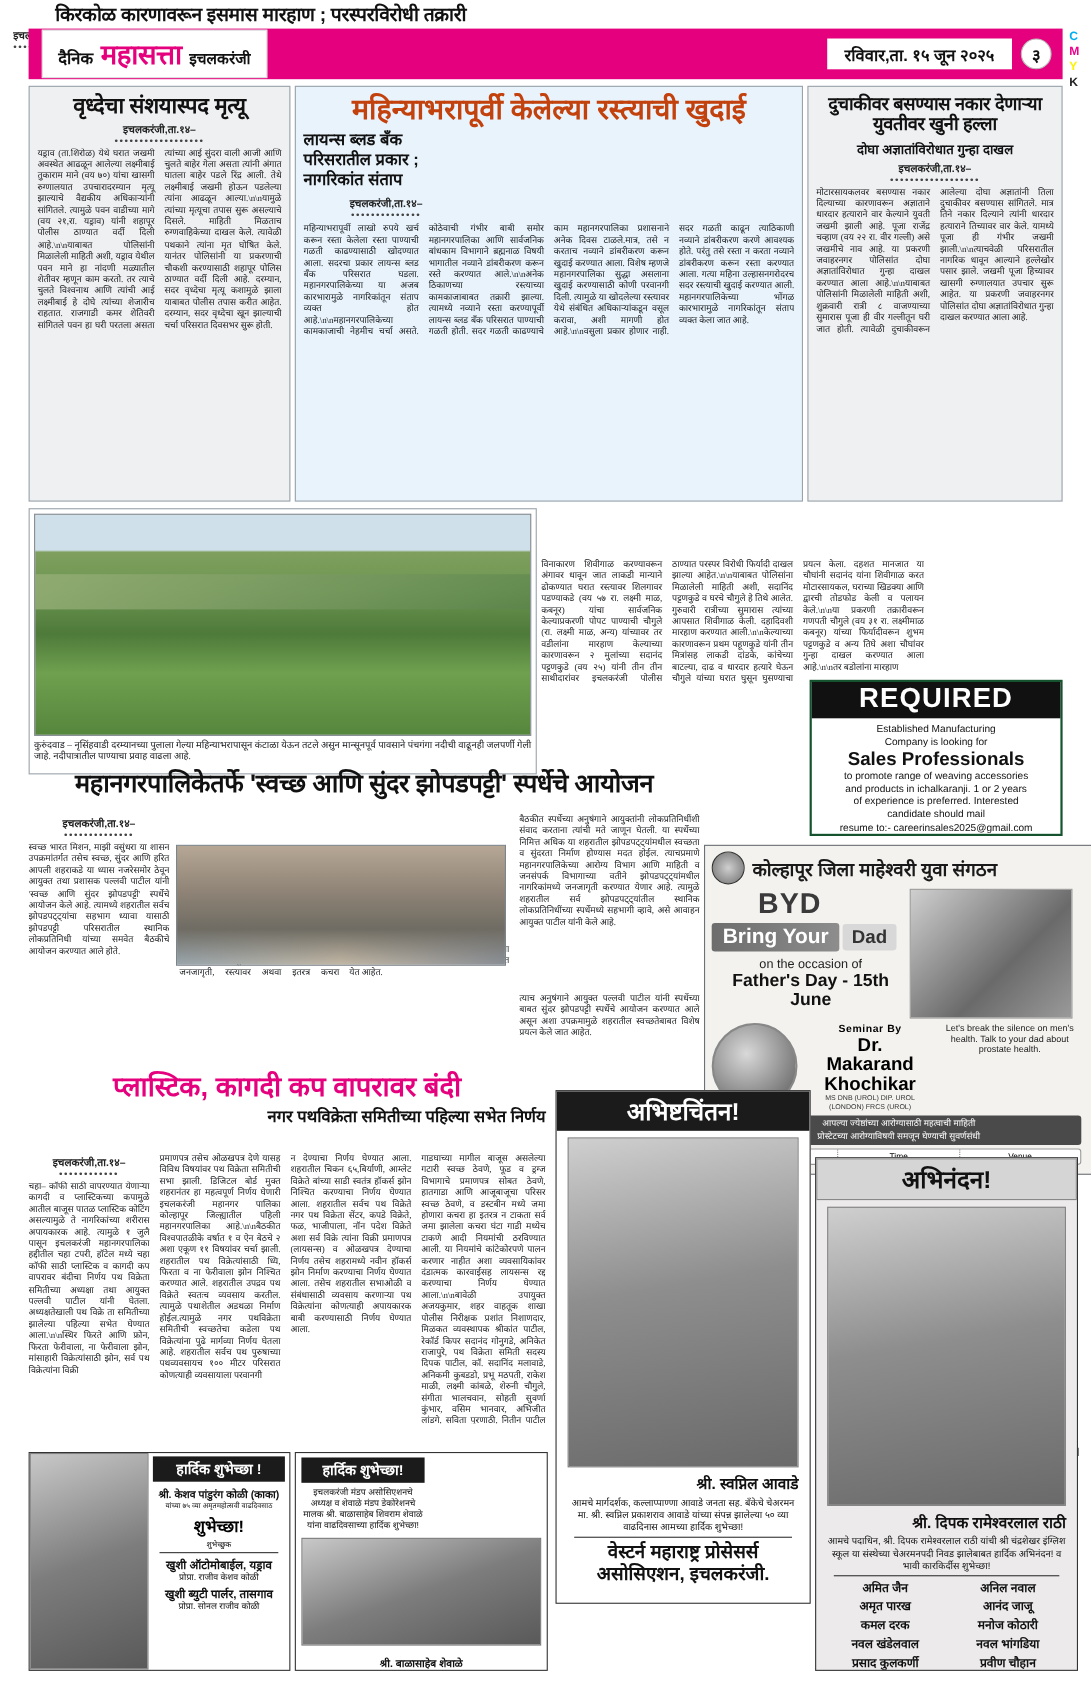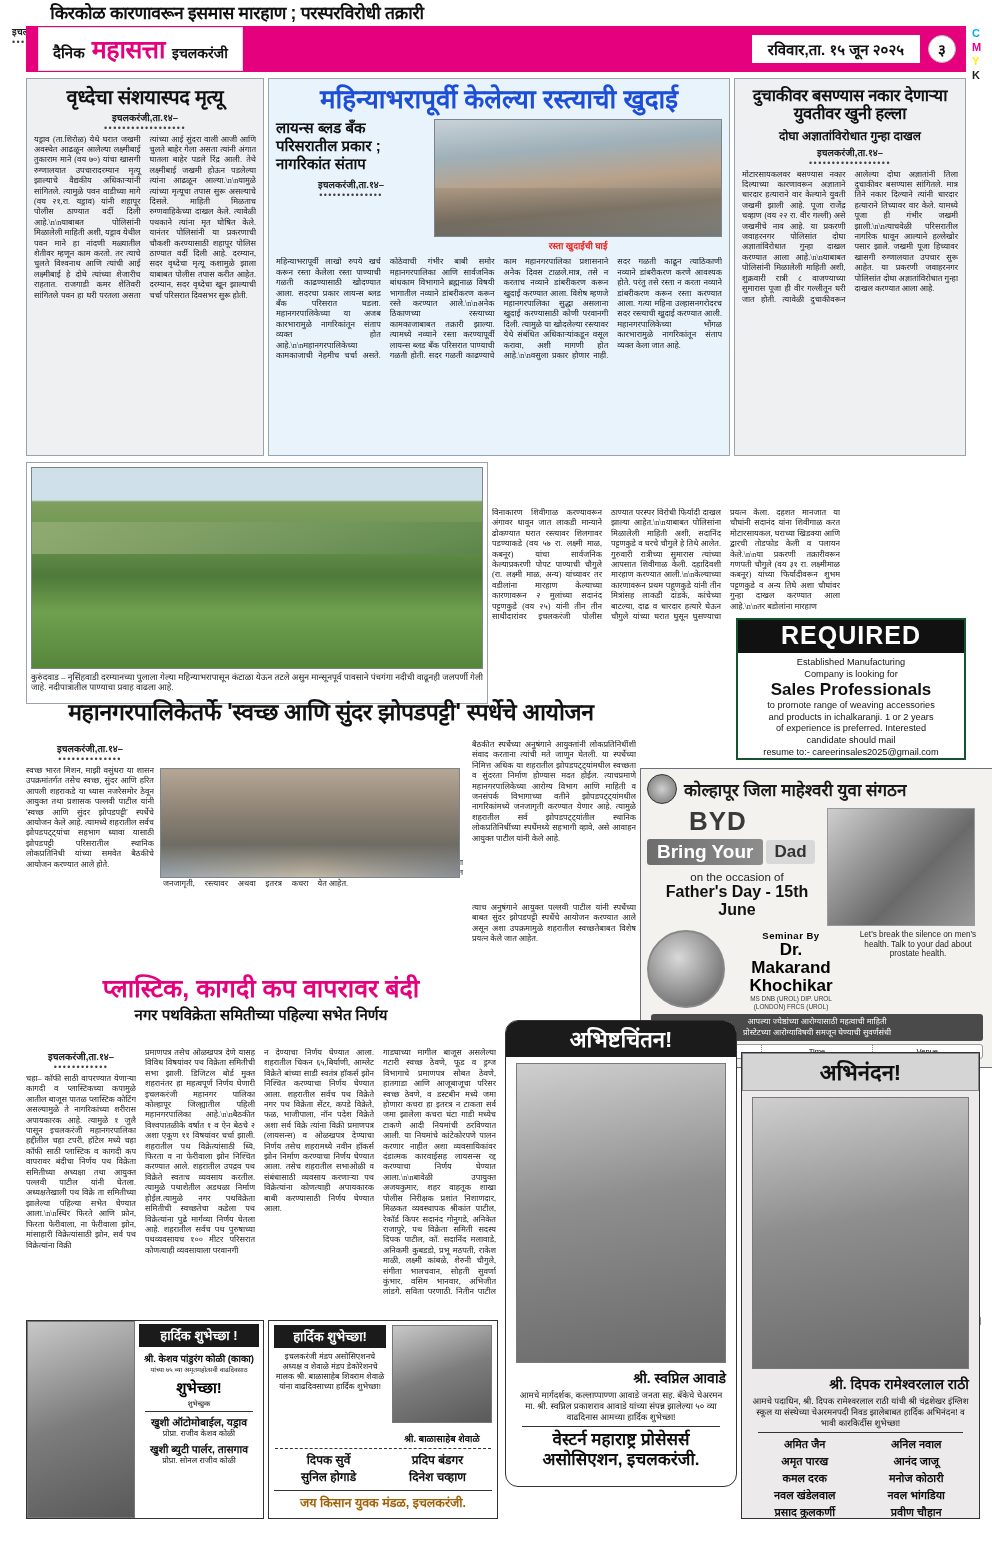--- a/index.html
+++ b/index.html
@@ -36,21 +36,21 @@
   .cmyk { position:absolute; right:4px; top:26px; width:16px; font-size:11px; font-weight:bold; line-height:14px; }
   .cmyk .c { color:#00aeef; } .cmyk .m { color:#ec008c; } .cmyk .y { color:#fff200; } .cmyk .k { color:#222; }
   .cmyk2 { position:absolute; right:4px; top:1300px; width:16px; font-size:11px; font-weight:bold; line-height:14px; }
 
   
   .box { position:absolute; border:1px solid #9aa3ab; }
   .hl-black {
     font-weight:bold; color:#111; text-align:center; line-height:1.08;
     letter-spacing:-0.3px;
   }
-  .hl-red { font-weight:bold; color:#1d4ed8; text-align:center; line-height:1.05; }
+  .hl-red { font-weight:bold; color:#c2410c; text-align:center; line-height:1.05; }
   .hl-mag { font-weight:bold; color:#e5007d; text-align:center; line-height:1.05; }
   .dateline { text-align:center; font-size:9.5px; font-weight:bold; color:#222; margin-top:2px; }
   .dots { text-align:center; font-size:9px; color:#444; letter-spacing:1.4px; line-height:6px; margin-top:1px;}
   .body-col {
     font-size:8.1px; line-height:10.4px; color:#17191c; text-align:justify;
     font-family:"Liberation Serif","DejaVu Serif",serif;
     hyphens:auto; overflow:hidden;
   }
   .cols2 { column-count:2; column-gap:9px; }
   .cols3 { column-count:3; column-gap:9px; }
@@ -132,21 +132,21 @@
             border:1px solid #999; }
   .fd-tag { font-size:8.2px; text-align:center; line-height:9.6px; color:#222; }
   .fd-bar { background:#4a4a4a; color:#fff; font-size:8px; text-align:center; line-height:10.5px; padding:3px 4px; border-radius:3px; }
   .fd-dtv { display:flex; border:1px solid #999; border-radius:3px; background:#fff; }
   .fd-dtv > div { flex:1; text-align:center; font-size:7.6px; padding:2px 1px; border-right:1px dotted #888; }
   .fd-dtv > div:last-child { border-right:none; }
 
   
   #pbhead { position:absolute; left:26px; top:975px; width:470px; }
   #pbhead .hl-mag { font-size:25px; }
-  #pbsub { font-size:15px; font-weight:bold; text-align:center; color:#111; margin-top:3px; }
+  #pbsub { font-size:15px; font-weight:bold; text-align:right; color:#111; margin-top:3px; }
   #pbbody { position:absolute; left:26px; top:1048px; width:470px; height:250px; }
 
   
   .cbox { position:absolute; border:1.5px solid #333; background:#fff; overflow:hidden; }
   .cbanner-dark { background:#1b1b1b; color:#fff; font-size:22px; font-weight:bold; text-align:center; padding:2px 0 4px 0; }
   .cbanner-light { background:#d5d5d5; color:#111; font-size:22px; font-weight:bold; text-align:center; padding:2px 0 4px 0; border:1px solid #888;}
   .cportrait { background:linear-gradient(170deg,#cfcfcf,#8e8e8e 45%,#6a6a6a); border:1px solid #7a7a7a; }
   .cname { font-size:14px; font-weight:bold; text-align:right; color:#111; }
   .ctext { font-size:8.6px; text-align:center; line-height:11px; color:#111; }
   .cfooter { font-size:17px; font-weight:bold; text-align:center; color:#111; line-height:20px; }
@@ -198,24 +198,20 @@
     <div class="body-col cols2" style="margin-top:4px; height:310px;">यड्राव (ता.शिरोळ) येथे घरात जखमी अवस्थेत आढळून आलेल्या लक्ष्मीबाई तुकाराम माने (वय ७०) यांचा खासगी रुग्णालयात उपचारादरम्यान मृत्यू झाल्याचे वैद्यकीय अधिकाऱ्यांनी सांगितले. त्यामुळे पवन वाडीच्या मागे (वय २१,रा. यड्राव) यांनी शहापूर पोलीस ठाण्यात वर्दी दिली आहे.\n\nयाबाबत पोलिसांनी मिळालेली माहिती अशी, यड्राव येथील पवन माने हा नांदणी मळ्यातील शेतीवर म्हणून काम करतो. तर त्याचे चुलते विश्वनाथ आणि त्यांची आई लक्ष्मीबाई हे दोघे त्यांच्या शेजारीच राहतात. राजगाडी कमर शेतिवरी सांगितले पवन हा घरी परतला असता त्यांच्या आई सुंदरा वाली आजी आणि चुलते बाहेर गेला असता त्यांनी अंगात घातला बाहेर पडले रिंद्र आली. तेथे लक्ष्मीबाई जखमी होऊन पडलेल्या त्यांना आढळून आल्या.\n\nयामुळे त्यांच्या मृत्यूचा तपास सुरू असल्याचे दिसले. माहिती मिळताच रुग्णवाहिकेच्या दाखल केले. त्यावेळी पथकाने त्यांना मृत घोषित केले. यानंतर पोलिसांनी या प्रकरणाची चौकशी करण्यासाठी शहापूर पोलिस ठाण्यात वर्दी दिली आहे. दरम्यान, सदर वृध्देचा मृत्यू कशामुळे झाला याबाबत पोलीस तपास करीत आहेत. दरम्यान, सदर वृध्देचा खून झाल्याची चर्चा परिसरात दिवसभर सुरू होती.</div>
   </div>
 
   <div class="box" id="story2">
     <div class="hl-red">महिन्याभरापूर्वी केलेल्या रस्त्याची खुदाई</div>
     <div style="display:flex; gap:8px; margin-top:6px;">
       <div style="width:150px;">
         <div class="sub2">लायन्स ब्लड बँक परिसरातील प्रकार ; नागरिकांत संताप</div>
         <div class="dateline" style="text-align:center; margin-top:5px;">इचलकरंजी,ता.१४–</div>
         <div class="dots">••••••••••••••</div>
-      </div>
-      <div style="flex:1;">
-        <div class="photo" style="height:118px;"></div>
-        <div class="caption">रस्ता खुदाईची घाई</div>
       </div>
     </div>
     <div class="body-col cols4" style="margin-top:5px; height:200px;">महिन्याभरापूर्वी लाखो रुपये खर्च करून रस्ता केलेला रस्ता पाण्याची गळती काढण्यासाठी खोदण्यात आला. सदरचा प्रकार लायन्स ब्लड बँक परिसरात घडला. महानगरपालिकेच्या या अजब कारभारामुळे नागरिकांतून संताप व्यक्त होत आहे.\n\nमहानगरपालिकेच्या कामकाजाची नेहमीच चर्चा असते. कोठेवाची गंभीर बाबी समोर महानगरपालिका आणि सार्वजनिक बांधकाम विभागाने ब्रह्मनाळ विषयी भागातील नव्याने डांबरीकरण करून रस्ते करण्यात आले.\n\nअनेक ठिकाणच्या रस्त्याच्या कामकाजाबाबत तक्रारी झाल्या. त्यामध्ये नव्याने रस्ता करण्यापूर्वी लायन्स ब्लड बँक परिसरात पाण्याची गळती होती. सदर गळती काढण्याचे काम महानगरपालिका प्रशासनाने अनेक दिवस टाळले.मात्र, तसे न करताच नव्याने डांबरीकरण करून खुदाई करण्यात आला. विशेष म्हणजे महानगरपालिका सुद्धा असलाना खुदाई करण्यासाठी कोणी परवानगी दिली. त्यामुळे या खोदलेल्या रस्त्यावर येथे संबंधित अधिकाऱ्यांकडून वसूल करावा, अशी मागणी होत आहे.\n\nवसुला प्रकार होणार नाही. सदर गळती काढून त्याठिकाणी नव्याने डांबरीकरण करणे आवश्यक होते. परंतु तसे रस्ता न करता नव्याने डांबरीकरण करून रस्ता करण्यात आला. गत्या महिना उल्हासनगरोदरच सदर रस्त्याची खुदाई करण्यात आली. महानगरपालिकेच्या भोंगळ कारभारामुळे नागरिकांतून संताप व्यक्त केला जात आहे.</div>
   </div>
 
   <div class="box" id="story3">
     <div class="hl-black">दुचाकीवर बसण्यास नकार देणाऱ्या युवतीवर खुनी हल्ला</div>
     <div class="sub3">दोघा अज्ञातांविरोधात गुन्हा दाखल</div>
     <div class="dateline">इचलकरंजी,ता.१४–</div>
     <div class="dots">••••••••••••••••••</div>
@@ -341,21 +337,21 @@
         </div>
       <div style="width:110px;">
           <div class="body-col" style="height:246px;">न देण्याचा निर्णय घेण्यात आला. शहरातील चिकन ६५,बिर्याणी, आम्लेट विक्रेते बांच्या साडी स्वतंत्र हॉकर्स झोन निश्चित करण्याचा निर्णय घेण्यात आला. शहरातील सर्वच पथ विक्रेते नगर पथ विक्रेता सेंटर, कपडे विक्रेते, फळ, भाजीपाला, नॉन पदेश विक्रेते अशा सर्व विक्रे त्यांना विक्री प्रमाणपत्र (लायसन्स) व ओळखपत्र देण्याचा निर्णय तसेच शहरामध्ये नवीन हॉकर्स झोन निर्माण करण्याचा निर्णय घेण्यात आला. तसेच शहरातील सभाओळी व संबंधासाठी व्यवसाय करणाऱ्या पथ विक्रेत्यांना कोणत्याही अपायकारक बाबी करण्यासाठी निर्णय घेण्यात आला.</div>
         </div>
       <div style="flex:1;">
           <div class="body-col" style="height:246px;">गाडघाच्या मागील बाजूस असलेल्या गटारी स्वच्छ ठेवणे, फूड व ड्रग्ज विभागाचे प्रमाणपत्र सोबत ठेवणे, हातगाडा आणि आजूबाजूचा परिसर स्वच्छ ठेवणे, व डस्टबीन मध्ये जमा होणारा कचरा हा इतरत्र न टाकता सर्व जमा झालेला कचरा घंटा गाडी मध्येच टाकणे आदी नियमांची ठरविण्यात आली. या नियमांचे कांटेकोरपणे पालन करणार नाहीत अशा व्यवसायिकांवर दंडात्मक कारवाईसह लायसन्स रद्द करण्याचा निर्णय घेण्यात आला.\n\nबावेळी उपायुक्त अजयकुमार, शहर वाहतूक शाखा पोलीस निरीक्षक प्रशांत निशाणदार, मिळकत व्यवस्थापक श्रीकांत पाटील, रेकॉर्ड किपर सदानंद गोनुगडे, अनिकेत राजापुरे, पथ विक्रेता समिती सदस्य दिपक पाटील, कॉ. सदानिंद मलावाडे, अनिकमी कुबडडो, प्रभू मठपती, राकेश माळी, लक्ष्मी कांबळे, शेरुनी चौगुले, संगीता भालचवान, सोहती सुवर्णा कुंभार, वसिम भानवार, अभिजीत लांडगे, सविता पुरणाठी, नितीन पाटील आदी उपस्थित होते.</div>
         </div>
     </div>
   </div>
 
-  <div class="cbox" style="left:505px; top:1020px; width:232px; height:467px;border-radius:13px;">
+  <div class="cbox" style="left:505px; top:991px; width:232px; height:467px;">
     <div class="cbanner-dark">अभिष्टचिंतन!</div>
     <div style="padding:6px 10px 0 10px;">
       <div class="cportrait" style="height:300px;"></div>
       <div class="cname" style="margin-top:5px;">श्री. स्वप्निल आवाडे</div>
       <div class="ctext" style="margin-top:3px;">आमचे मार्गदर्शक, कल्लाप्पाण्णा आवाडे जनता सह. बँकेचे चेअरमन मा. श्री. स्वप्निल प्रकाशराव आवाडे यांच्या संपन्न झालेल्या ५० व्या वाढदिनास आमच्या हार्दिक शुभेच्छा!</div>
       <div class="divider-line"></div>
       <div class="cfooter">वेस्टर्न महाराष्ट्र प्रोसेसर्स</div>
       <div class="cfooter">असोसिएशन, इचलकरंजी.</div>
     </div>
   </div>
@@ -401,21 +397,21 @@
         <div class="divider-line"></div>
         <div class="sb-name">खुशी ऑटोमोबाईल, यड्राव</div>
         <div class="sb-txt">प्रोप्रा. राजीव केशव कोळी</div>
         <div class="sb-name" style="margin-top:3px;">खुशी ब्युटी पार्लर, तासगाव</div>
         <div class="sb-txt">प्रोप्रा. सोनल राजीव कोळी</div>
       </div>
     </div>
   </div>
 
   <div class="sbox" style="left:268px; top:1320px; width:230px; height:199px;">
-    <div style="display:flex; padding:4px 5px 0 5px; gap:6px;">
+    <div style="display:flex; padding:4px 5px 0 5px; gap:6px;flex-direction:column;">
       <div style="width:112px;">
         <div class="sb-head">हार्दिक शुभेच्छा!</div>
         <div class="sb-txt" style="margin-top:4px;">इचलकरंजी मंडप असोसिएशनचे अध्यक्ष व शेवाळे मंडप डेकोरेशनचे मालक श्री. बाळासाहेब शिवराम शेवाळे यांना वाढदिवसाच्या हार्दिक शुभेच्छा!</div>
       </div>
       <div style="flex:1;">
         <div class="sb-photo" style="height:98px;"></div>
         <div class="sb-name" style="margin-top:9px; font-size:9.5px;">श्री. बाळासाहेब शेवाळे</div>
       </div>
     </div>
     <div class="divider-line" style="border-top:1px dashed #333;"></div>

